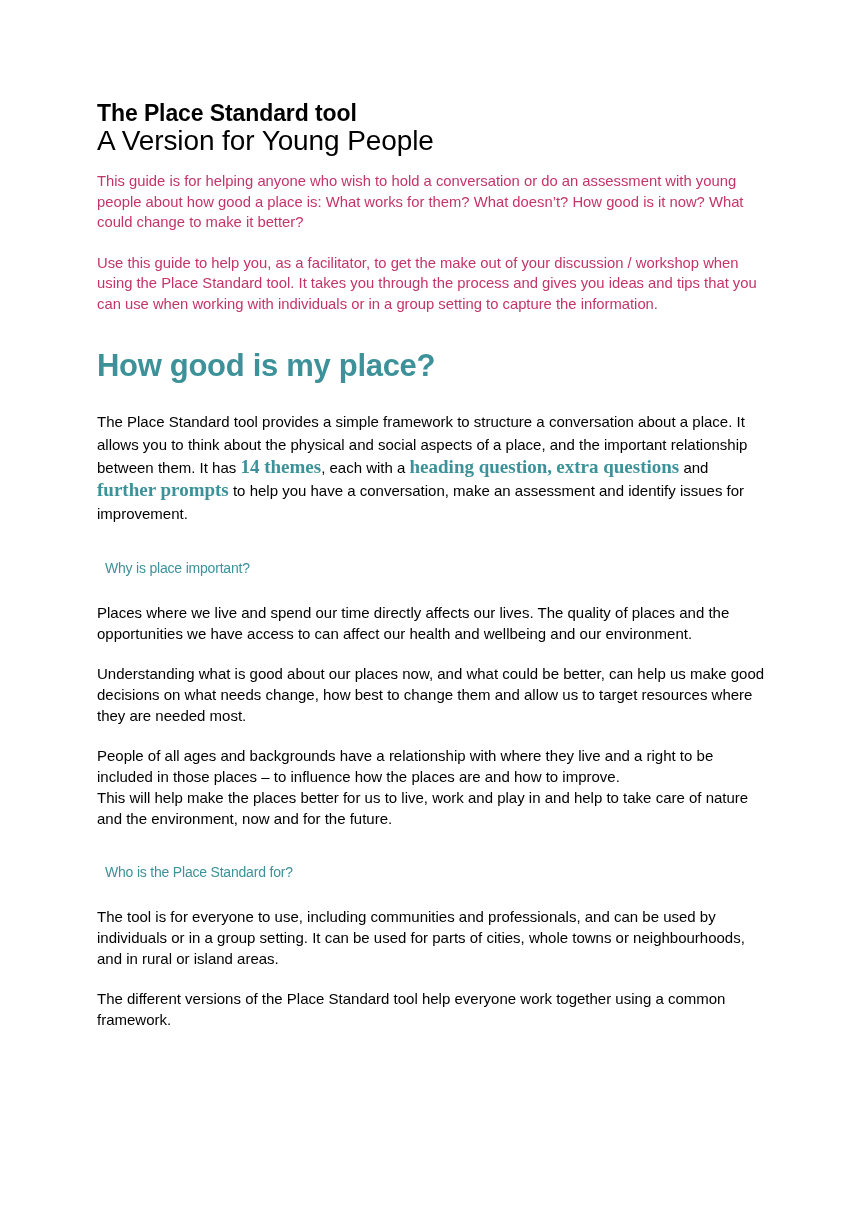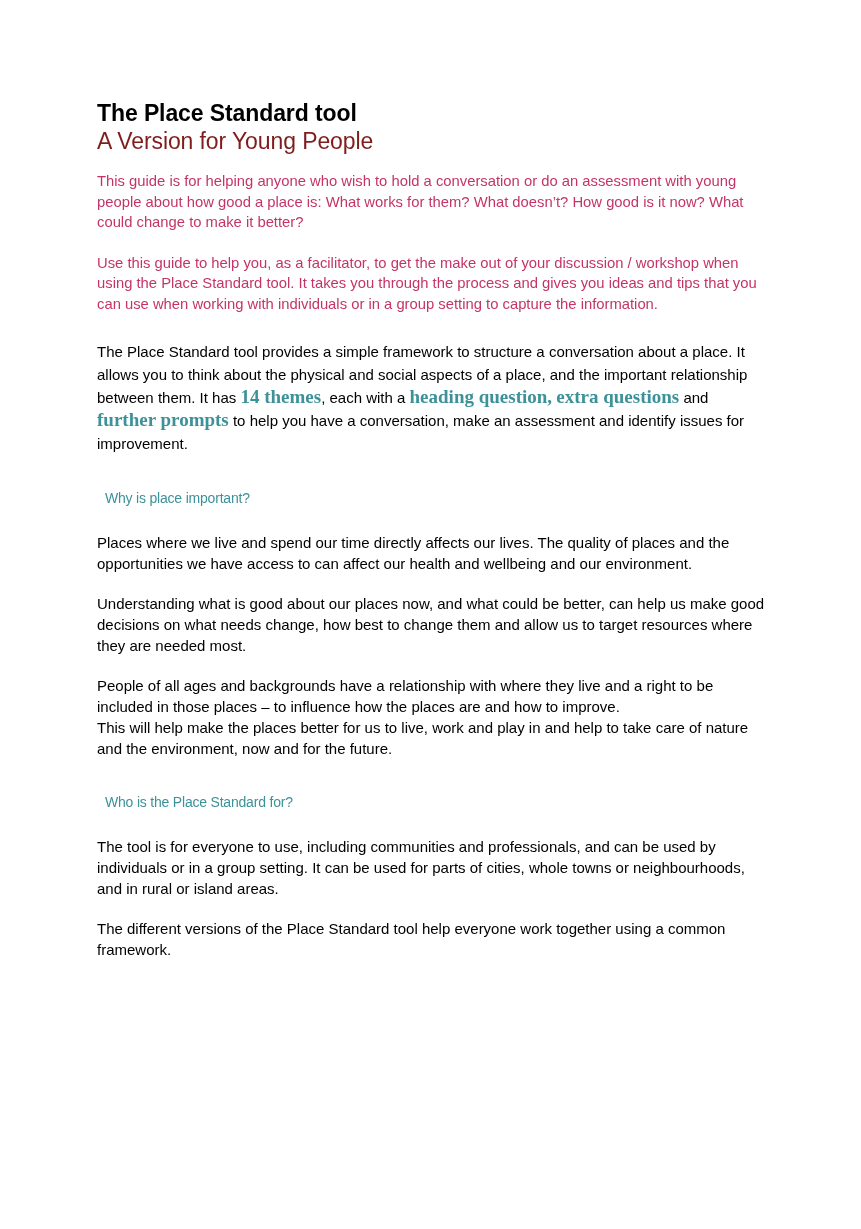--- a/index.html
+++ b/index.html
@@ -35,25 +35,25 @@
   
   .doc-title {
     font-size: 23px;
     font-weight: bold;
     line-height: 27px;
     letter-spacing: -0.1px;
     color: #000000;
     margin: 0;
   }
   .doc-subtitle {
-    font-size: 23px;
+    font-size: 28px;
     font-weight: normal;
     line-height: 28px;
     letter-spacing: -0.1px;
-    color: #7f1d1d;
+    color: #000000;
     margin: 0 0 0 0;
   }
 
   
   .intro-block {
     margin-top: 16px;
   }
   .intro-para {
     color: #c43468;
     font-size: 14.8px;
@@ -128,20 +128,21 @@
   <div class="content">
 
     <h1 class="doc-title">The Place Standard tool</h1>
     <h2 class="doc-subtitle">A Version for Young People</h2>
 
     <div class="intro-block">
       <p class="intro-para">This guide is for helping anyone who wish to hold a conversation or do an assessment with young people about how good a place is: What works for them? What doesn’t? How good is it now? What could change to make it better?</p>
       <p class="intro-para">Use this guide to help you, as a facilitator, to get the make out of your discussion / workshop when using the Place Standard tool. It takes you through the process and gives you ideas and tips that you can use when working with individuals or in a group setting to capture the information.</p>
     </div>
 
+    <h2 class="h1-teal">How good is my place?</h2>
 
     <p class="lede"><span>The Place Standard tool provides a simple framework to structure a conversation about a place. It allows you to think about the physical and social aspects of a place, and the important relationship between them. It has </span><span class="tealstrong">14 themes</span><span>, each with a </span><span class="tealstrong">heading question</span><span class="tealstrong">,</span><span> </span><span class="tealstrong">extra questions</span><span> and </span><span class="tealstrong">further prompts</span><span> to help you have a conversation, make an assessment and identify issues for improvement.</span></p>
 
     <div class="section">
       <h3 class="h2-teal">Why is place important?</h3>
       <p class="body-para">Places where we live and spend our time directly affects our lives. The quality of places and the opportunities we have access to can affect our health and wellbeing and our environment.</p>
       <p class="body-para">Understanding what is good about our places now, and what could be better, can help us make good decisions on what needs change, how best to change them and allow us to target resources where they are needed most.</p>
       <p class="body-para last">People of all ages and backgrounds have a relationship with where they live and a right to be included in those places – to influence how the places are and how to improve.</p>
       <p class="body-para">This will help make the places better for us to live, work and play in and help to take care of nature and the environment, now and for the future.</p>
     </div>

